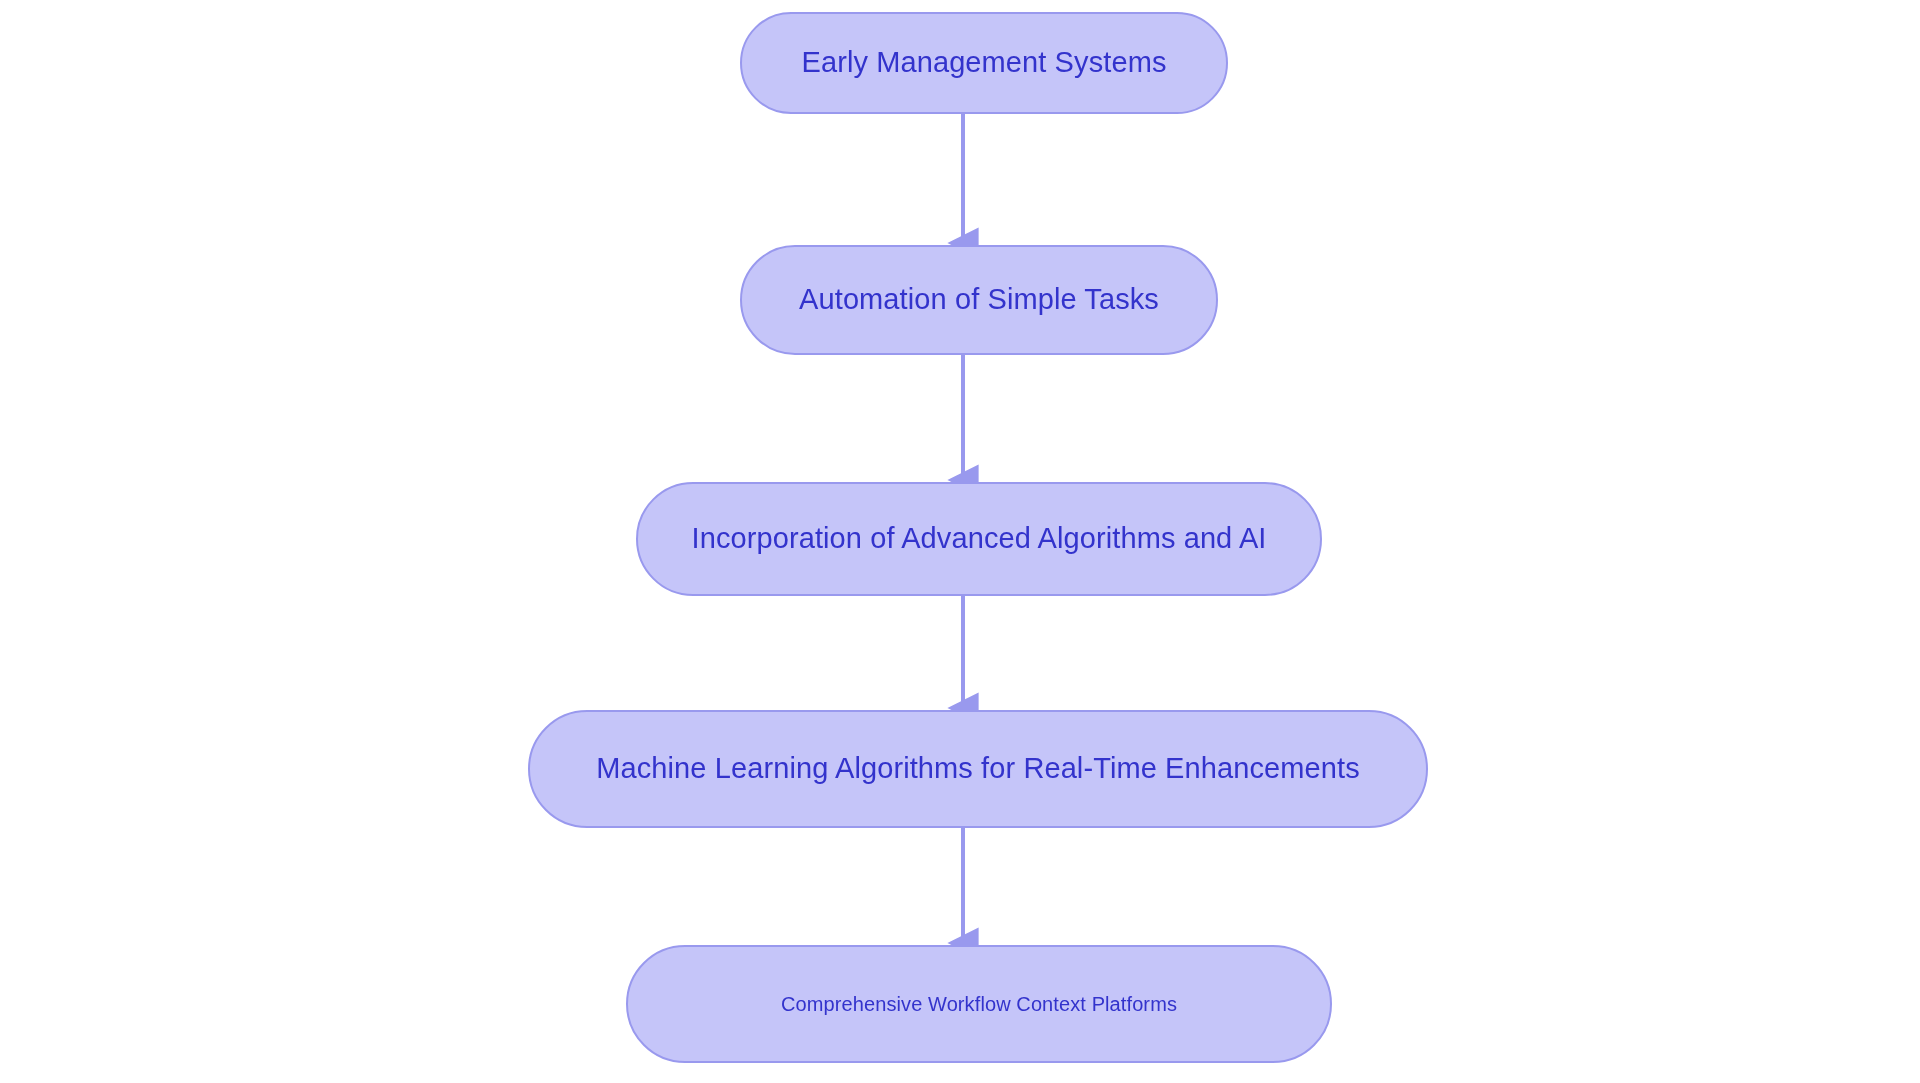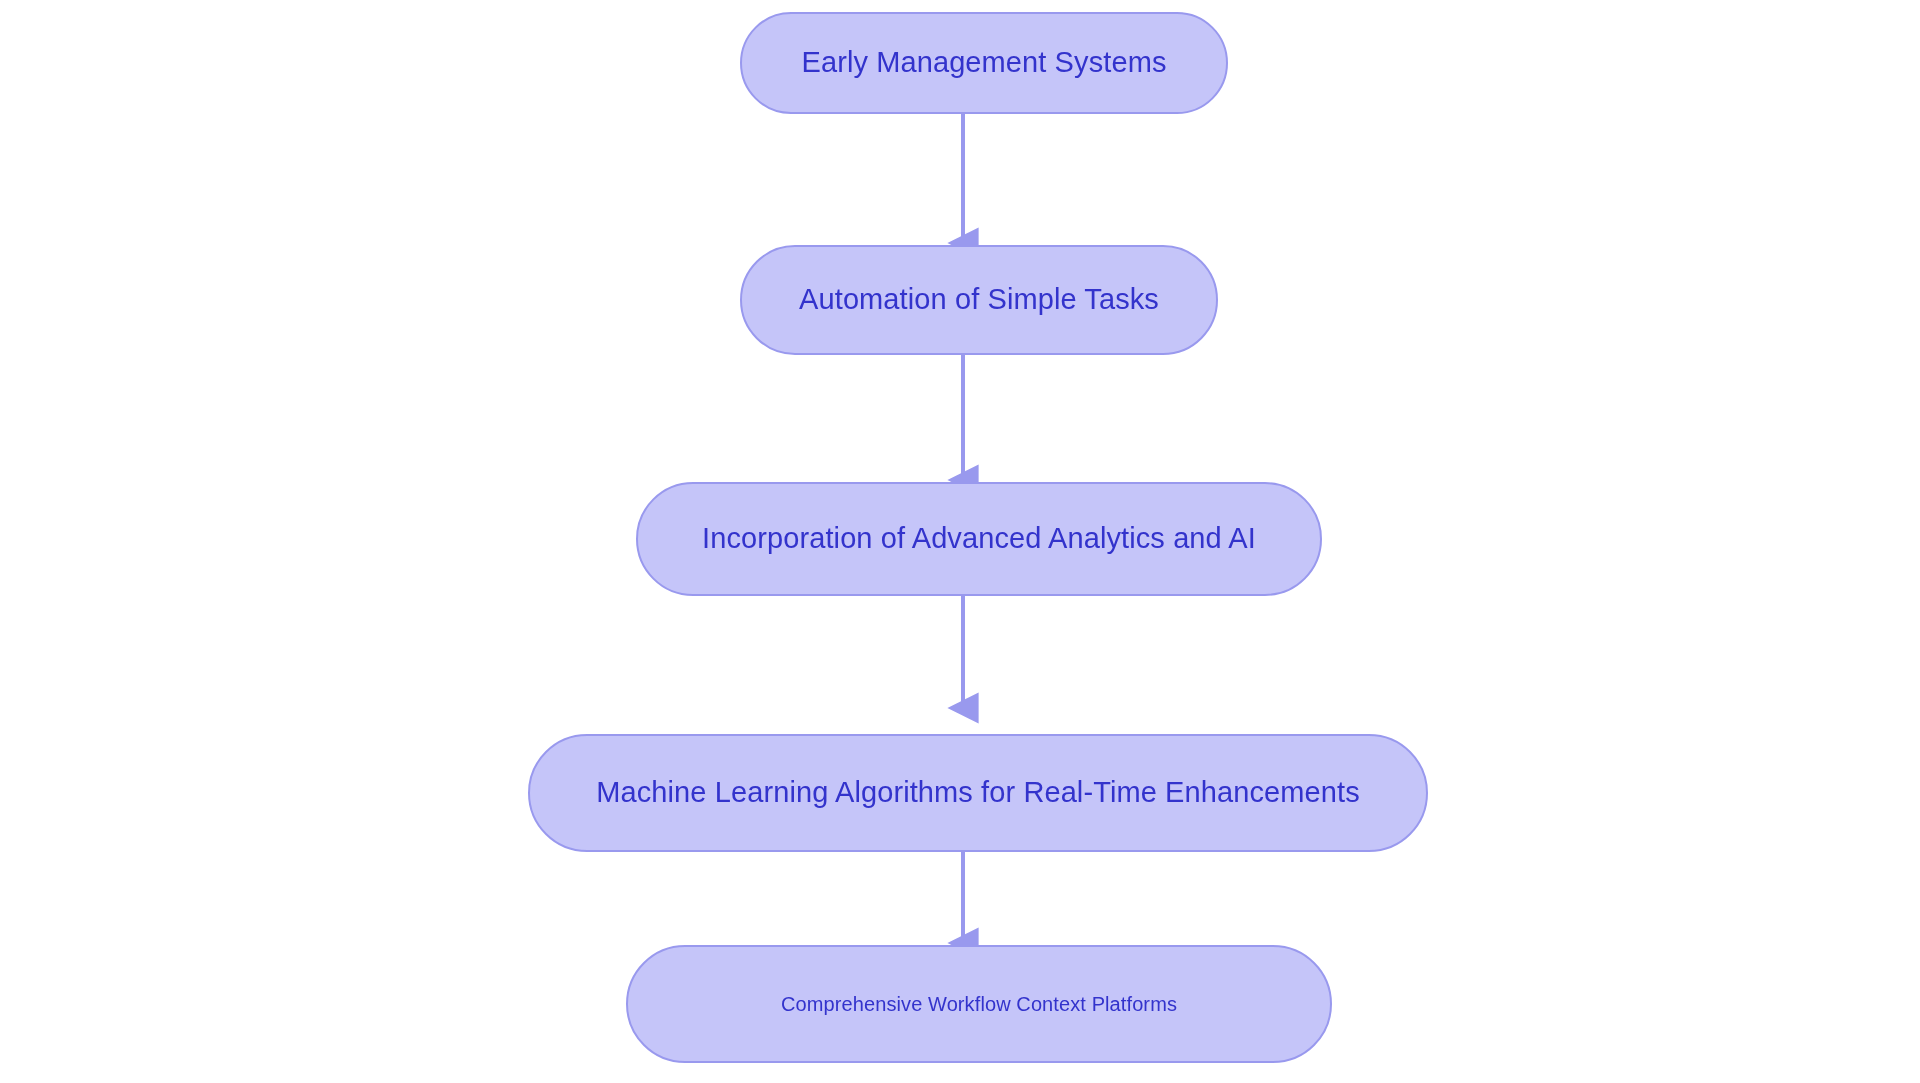--- a/index.html
+++ b/index.html
@@ -81,23 +81,23 @@
   </svg>
 
   <div id="node-layer">
       <div class="flow-node" style="left: 724px; top: 12px; width: 488px; height: 102px; background: rgb(197, 197, 249); border-color: rgb(153, 153, 238); border-radius: 51px; color: rgb(51, 51, 204);">
         <span class="flow-node-label" style="font-size: 29px;">Early Management Systems</span>
       </div>
       <div class="flow-node" style="left: 724px; top: 245px; width: 478px; height: 110px; background: rgb(197, 197, 249); border-color: rgb(153, 153, 238); border-radius: 55px; color: rgb(51, 51, 204);">
         <span class="flow-node-label" style="font-size: 29px;">Automation of Simple Tasks</span>
       </div>
       <div class="flow-node" style="left: 620px; top: 482px; width: 686px; height: 114px; background: rgb(197, 197, 249); border-color: rgb(153, 153, 238); border-radius: 57px; color: rgb(51, 51, 204);">
-        <span class="flow-node-label" style="font-size: 29px;">Incorporation of Advanced Analytics and AI</span>
+        <span class="flow-node-label" style="font-size: 29px;">Incorporation of Advanced Algorithms and AI</span>
       </div>
-      <div class="flow-node" style="left: 512px; top: 710px; width: 900px; height: 118px; background: rgb(197, 197, 249); border-color: rgb(153, 153, 238); border-radius: 59px; color: rgb(51, 51, 204); margin-top: 24px;">
+      <div class="flow-node" style="left: 512px; top: 710px; width: 900px; height: 118px; background: rgb(197, 197, 249); border-color: rgb(153, 153, 238); border-radius: 59px; color: rgb(51, 51, 204);">
         <span class="flow-node-label" style="font-size: 29px;">Machine Learning Algorithms for Real-Time Enhancements</span>
       </div>
       <div class="flow-node" style="left: 610px; top: 945px; width: 706px; height: 118px; background: rgb(197, 197, 249); border-color: rgb(153, 153, 238); border-radius: 59px; color: rgb(51, 51, 204);">
         <span class="flow-node-label" style="font-size: 20px;">Comprehensive Workflow Context Platforms</span>
       </div>
     </div>
 
 </div>
 
 </body></html>

